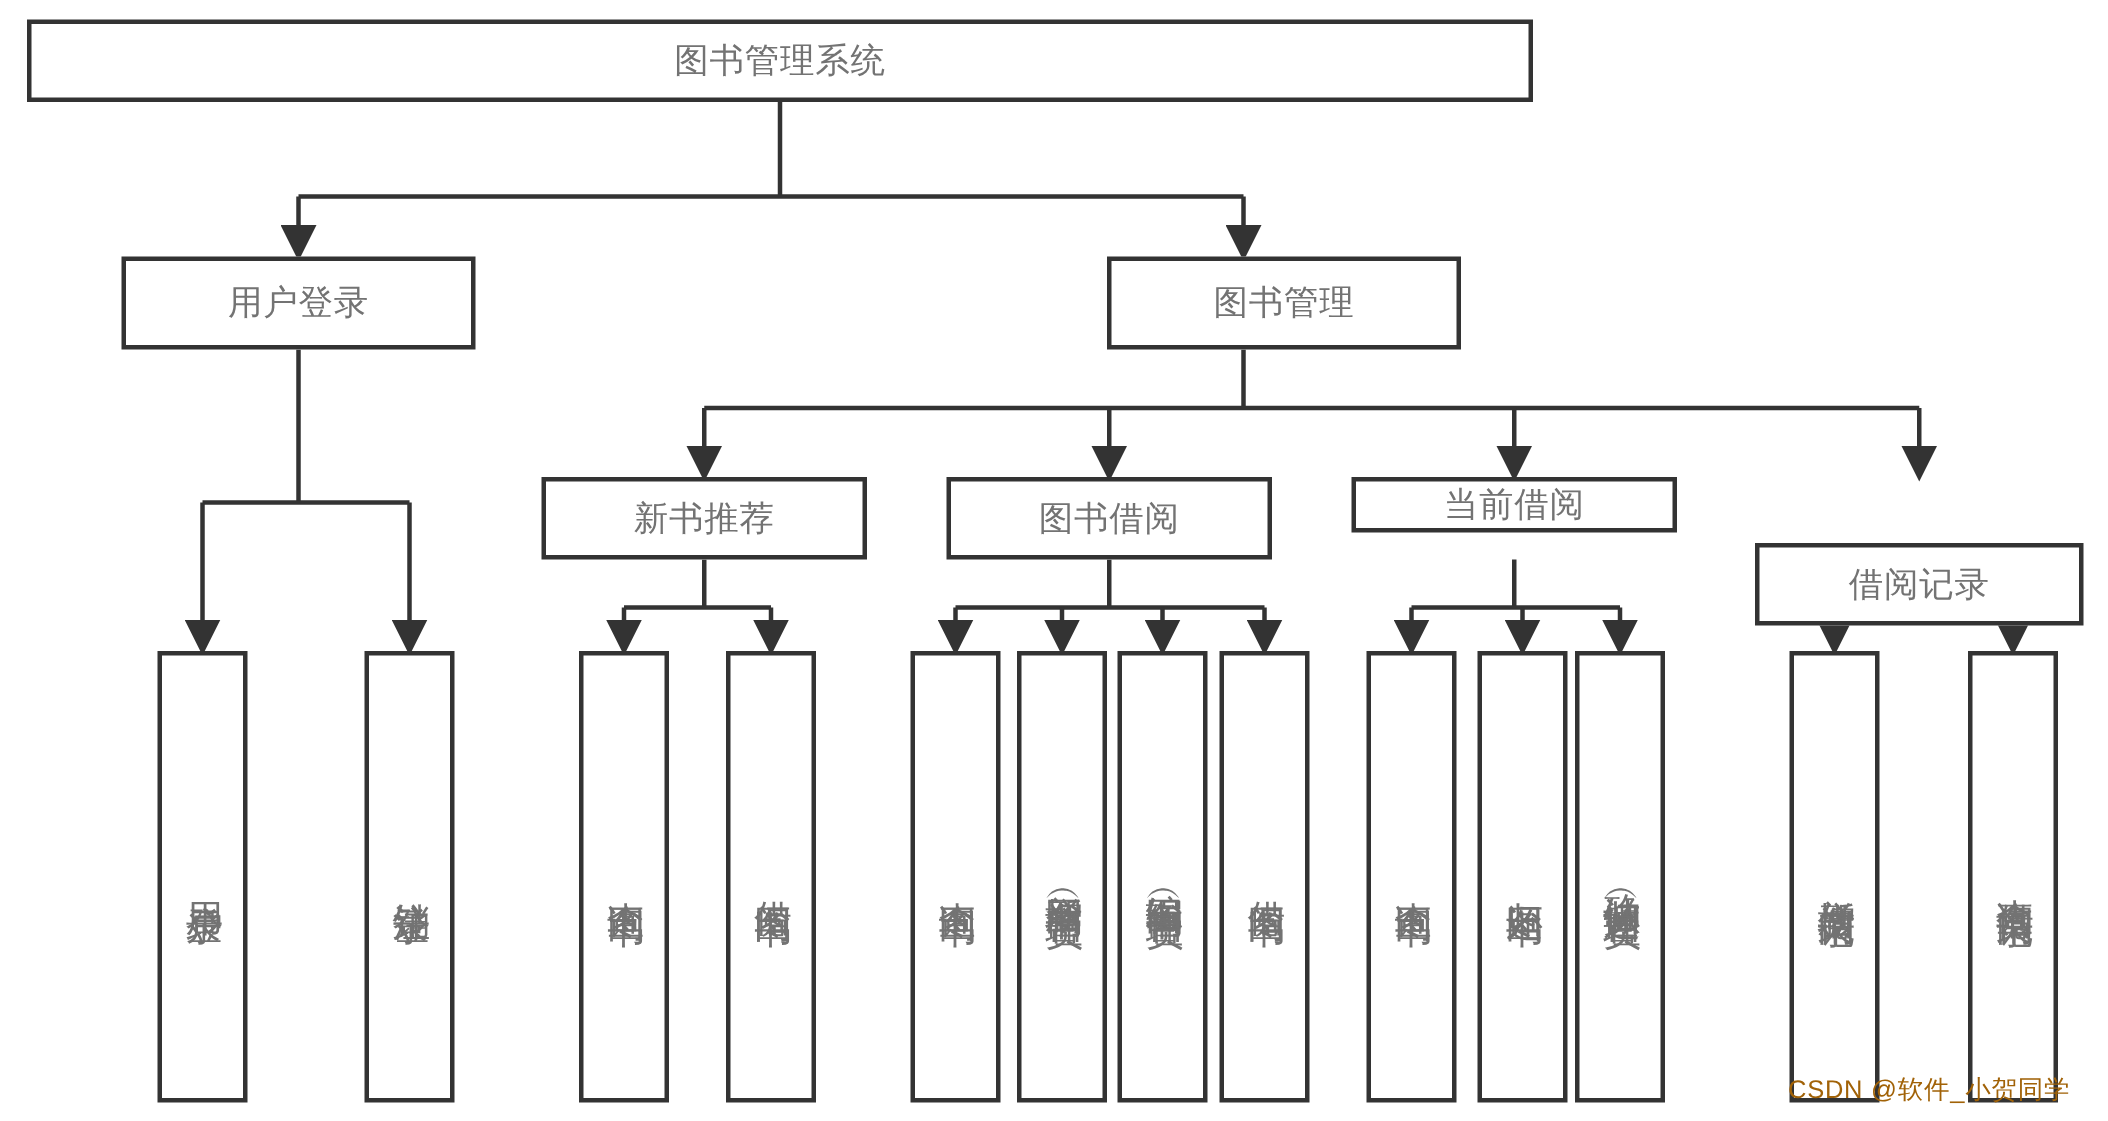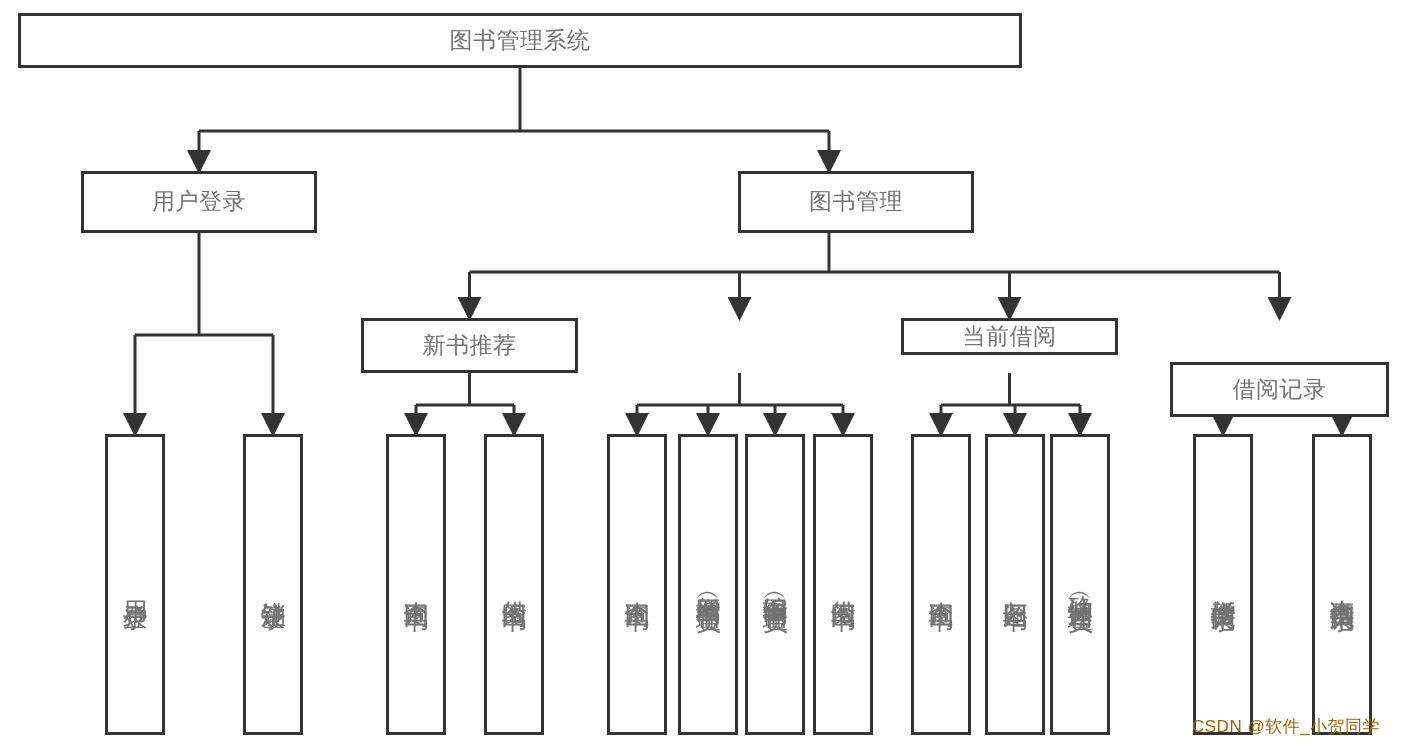--- a/index.html
+++ b/index.html
@@ -113,20 +113,23 @@
   <div class="node" style="left: 81px; top: 171px; width: 236px; height: 62px;">
     <span class="node-label">用户登录</span>
   </div>
   <div class="node" style="left: 711px; top: 171px; width: 236px; height: 62px; margin-left: 27px;">
     <span class="node-label">图书管理</span>
   </div>
 
   <div class="node" style="left: 361px; top: 318px; width: 217px; height: 55px;">
     <span class="node-label">新书推荐</span>
   </div>
+  <div class="node" style="left: 631px; top: 318px; width: 217px; height: 55px;">
+    <span class="node-label">图书借阅</span>
+  </div>
   <div class="node" style="left: 901px; top: 318px; width: 217px; height: 37px;">
     <span class="node-label">当前借阅</span>
   </div>
   <div class="node" style="left: 1170px; top: 318px; width: 219px; height: 55px; margin-top: 44px;">
     <span class="node-label">借阅记录</span>
   </div>
 
   <div class="node vertical" style="left: 105px; top: 434px; width: 60px; height: 301px;">
     <span class="node-label">用户登录</span>
   </div>

